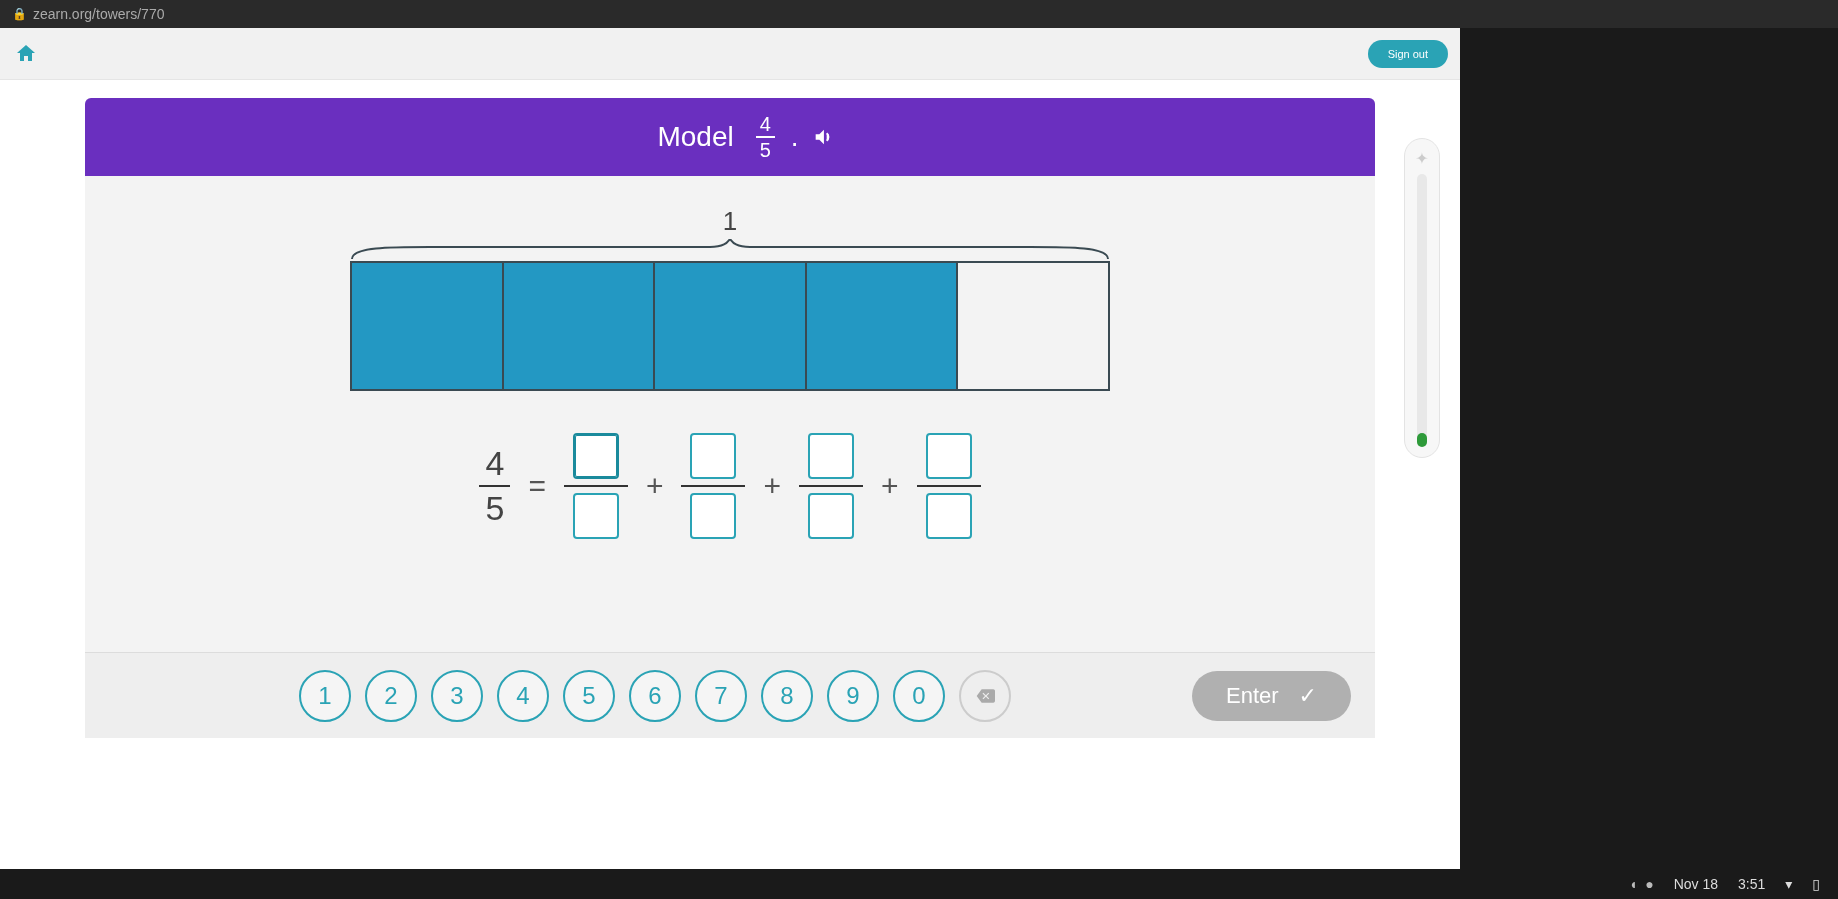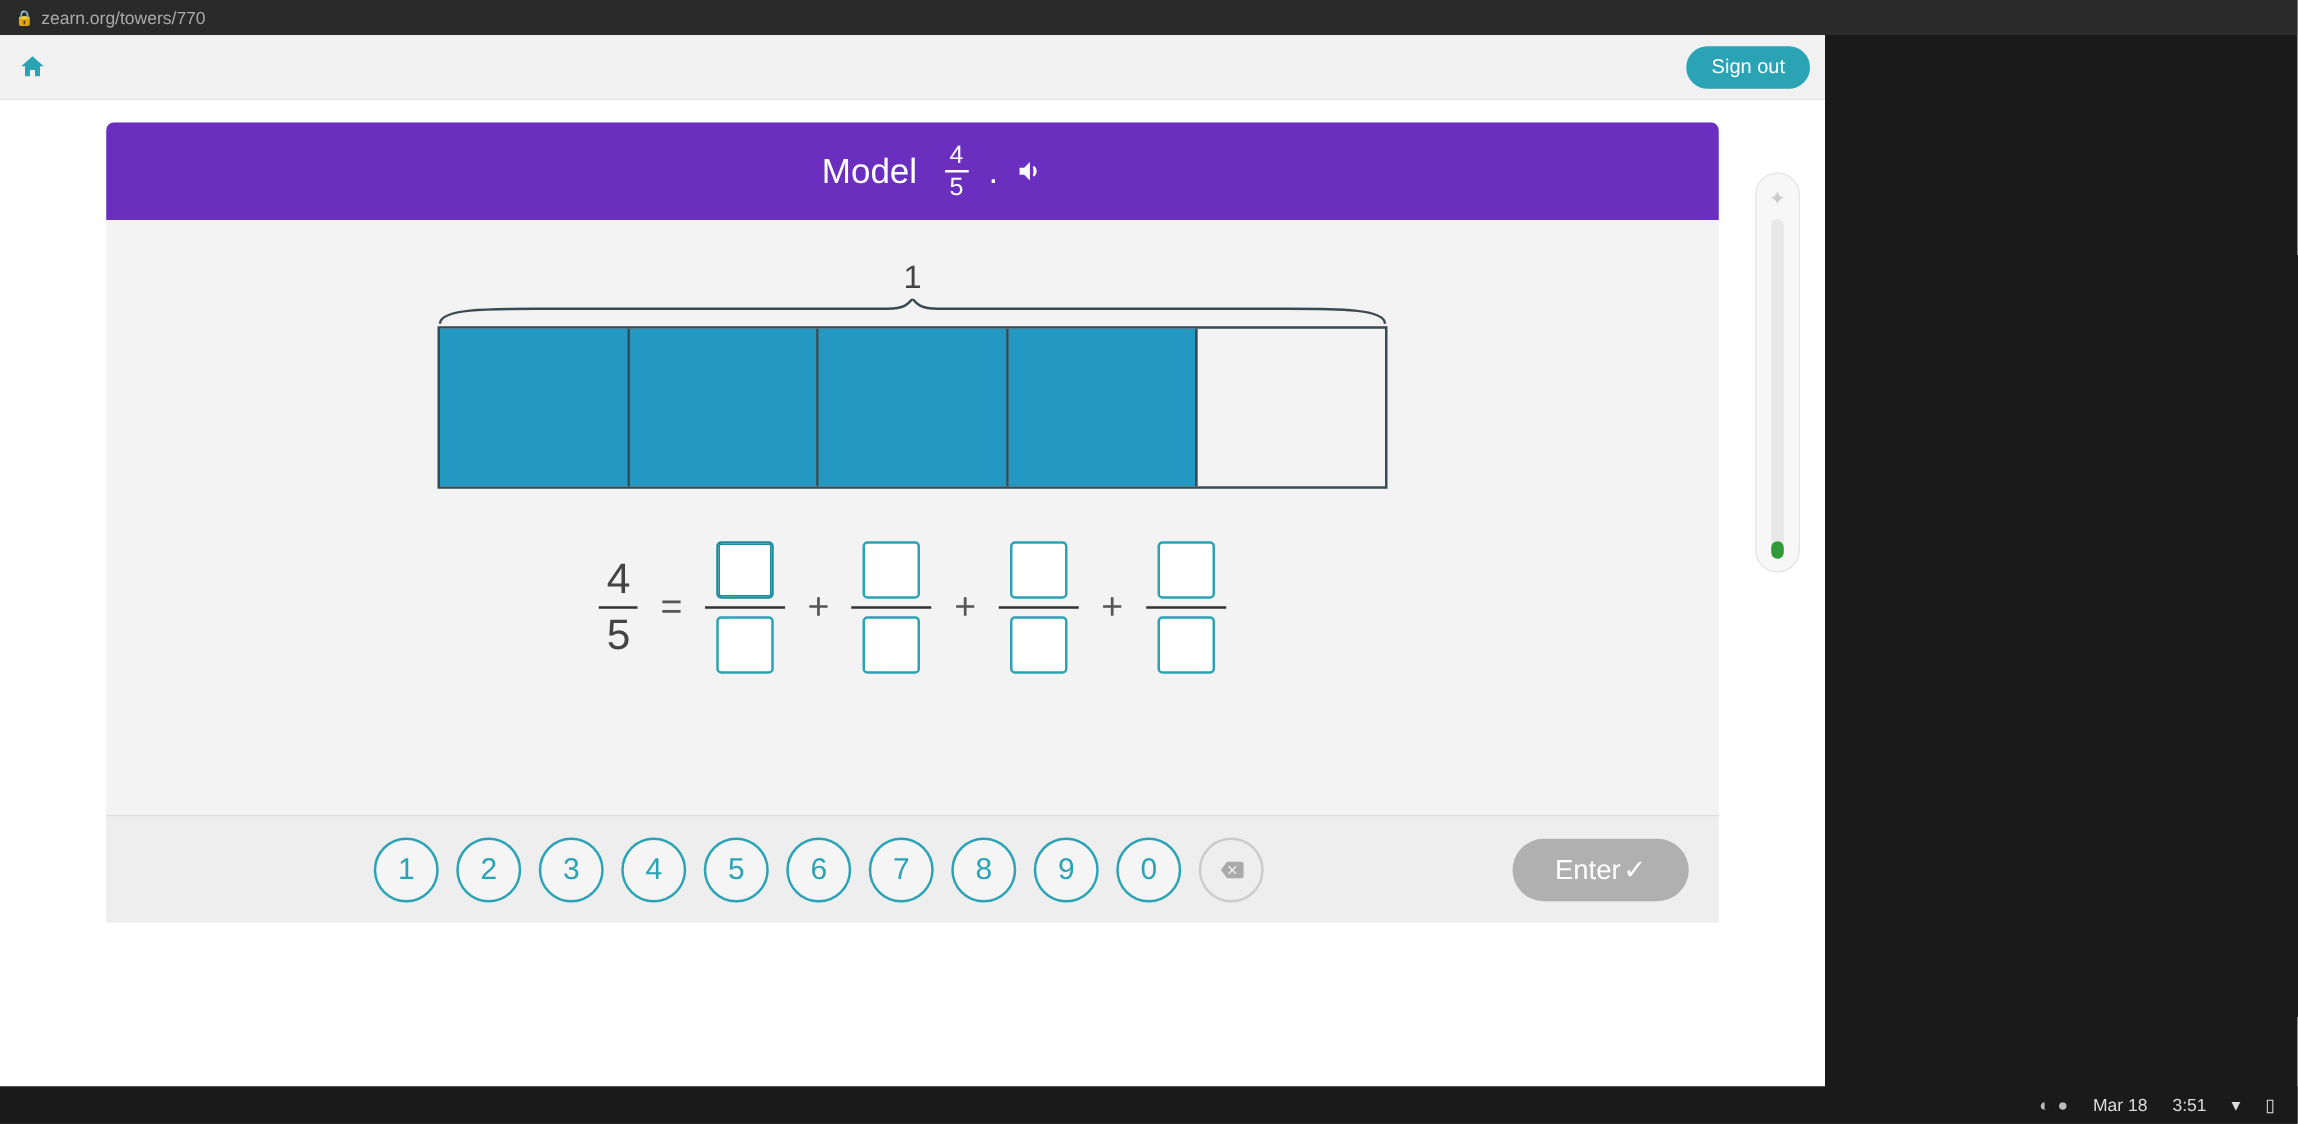--- a/index.html
+++ b/index.html
@@ -60,21 +60,21 @@
       width: 18px; height: 24px;
       display:flex;align-items:center;justify-content:center;
     }
     .signout-btn {
       margin-left: auto;
       background: #2aa3b5;
       color: #fff;
       border: none;
       border-radius: 20px;
       padding: 8px 20px;
-      font-size: 16px;
+      font-size: 11px;
       cursor: pointer;
     }
     .stage {
       margin: 18px 85px 0 85px;
       background: #f3f3f3;
       border-radius: 6px;
       height: 640px;
       position: relative;
     }
     .prompt-bar {
@@ -209,21 +209,21 @@
     }
     .enter-btn {
       margin-left: auto;
       background: #b0b0b0;
       color: #fff;
       border: none;
       border-radius: 26px;
       padding: 12px 34px;
       font-size: 22px;
       cursor: pointer;
-      display:flex;align-items:center;gap:2px;
+      display:flex;align-items:center;gap:20px;
     }
     .progress-rail {
       position: absolute;
       right: 20px;
       top: 110px;
       width: 36px;
       height: 320px;
       background: #f7f7f7;
       border-radius: 18px;
       border:1px solid #e3e3e3;
@@ -373,17 +373,17 @@
     </div>
   </div>
 
 </div>
 
 <div class="taskbar">
   <div class="sys-icons">
     <span>◐</span>
     <span>●</span>
   </div>
-  <span>Mar 18</span>
+  <span>Nov 18</span>
   <span>3:51</span>
   <span>▾</span>
   <span>▯</span>
 </div>
 
 </body></html>

